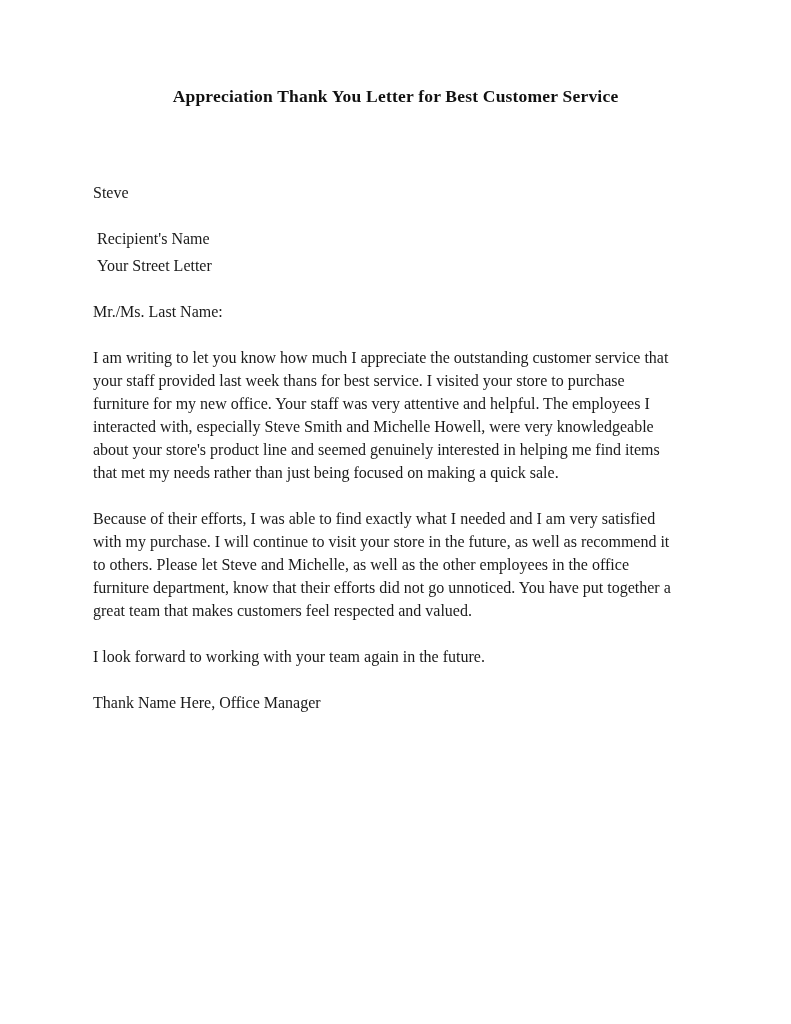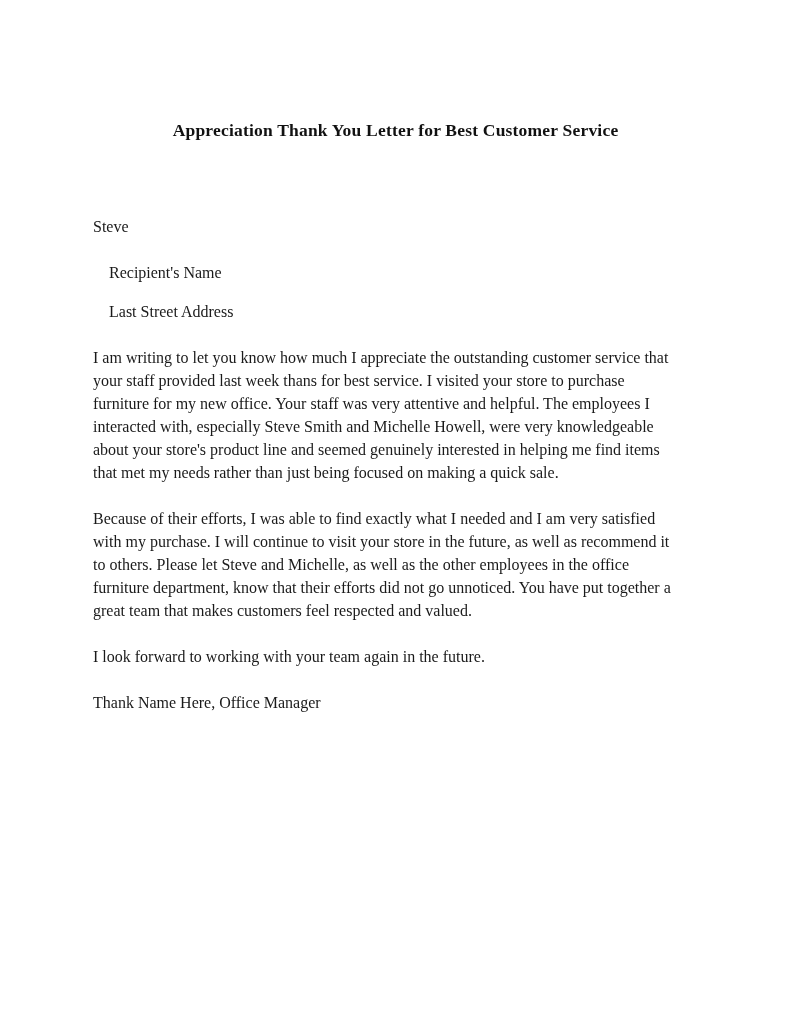--- a/index.html
+++ b/index.html
@@ -7,21 +7,21 @@
     padding: 0;
     background: #ffffff;
   }
   .page {
     position: relative;
     width: 791px;
     height: 1024px;
     margin: 0 auto;
     background: #ffffff;
     box-sizing: border-box;
-    padding: 118px 93px 0 93px;
+    padding: 84px 93px 0 93px;
     font-family: "Liberation Serif", "DejaVu Serif", serif;
     color: #1a1a1a;
     overflow: hidden;
   }
   .doc-title {
     font-size: 17.5px;
     font-weight: bold;
     text-align: center;
     margin: 0 0 72px 0;
     line-height: 25px;
@@ -30,37 +30,38 @@
   }
   .block {
     font-size: 16px;
     line-height: 23px;
     margin: 0 0 23px 0;
     max-width: 578px;
   }
   .line {
     font-size: 16px;
     line-height: 23px;
-    margin: 16px;
+    margin: 4px;
   }
 </style>
 </head>
 <body>
 
 <div class="page">
 
   <h1 class="doc-title">Appreciation Thank You Letter for Best Customer Service</h1>
 
   <p class="block">Steve</p>
 
   <div class="block">
     <p class="line">Recipient's Name</p>
-    <p class="line">Last Street Address</p>
+    <p class="line">Your Street Letter</p>
   </div>
 
+  <p class="block">Mr./Ms. Last Name:</p>
 
   <p class="block">I am writing to let you know how much I appreciate the outstanding customer service that your staff provided last week thans for best service. I visited your store to purchase furniture for my new office. Your staff was very attentive and helpful. The employees I interacted with, especially Steve Smith and Michelle Howell, were very knowledgeable about your store's product line and seemed genuinely interested in helping me find items that met my needs rather than just being focused on making a quick sale.</p>
 
   <p class="block">Because of their efforts, I was able to find exactly what I needed and I am very satisfied with my purchase. I will continue to visit your store in the future, as well as recommend it to others. Please let Steve and Michelle, as well as the other employees in the office furniture department, know that their efforts did not go unnoticed. You have put together a great team that makes customers feel respected and valued.</p>
 
   <p class="block">I look forward to working with your team again in the future.</p>
 
 
   <p class="block">Thank Name Here, Office Manager</p>
 

